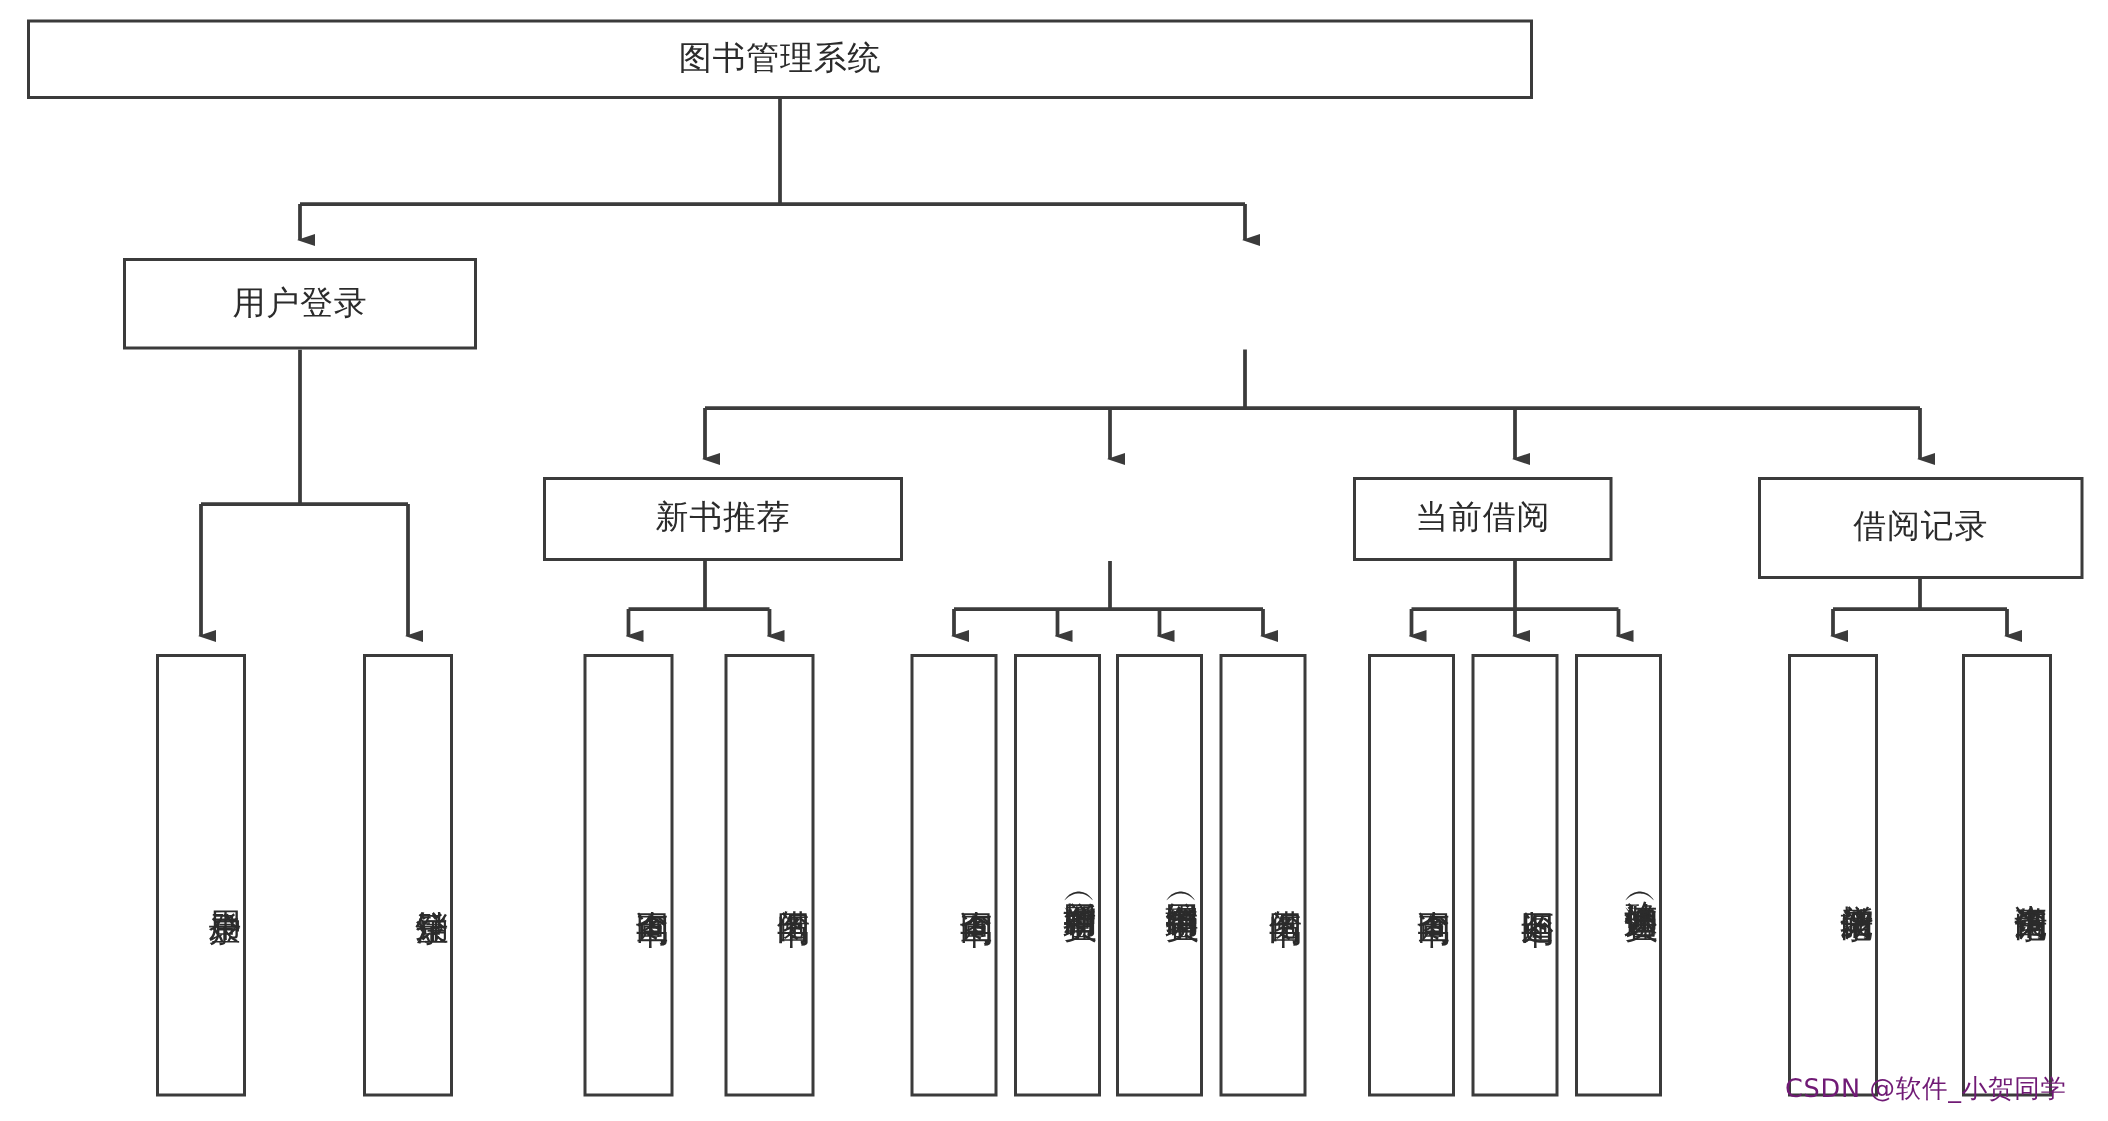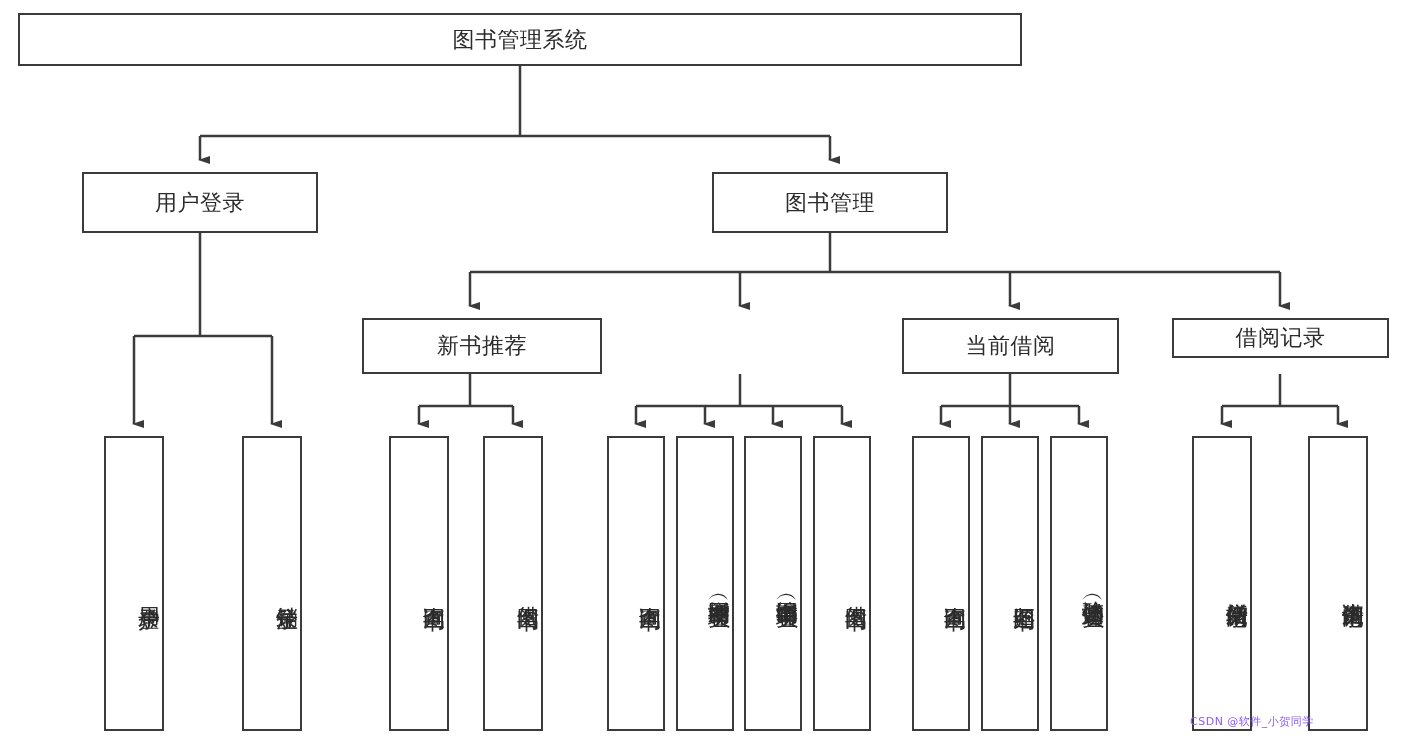--- a/index.html
+++ b/index.html
@@ -52,22 +52,22 @@
   }
   .node.vert.tall-text {
     padding-top: 8px;
   }
   .node-label {
     display: block;
     white-space: pre-wrap;
   }
   .watermark {
     position: absolute;
-    color: #8b5cf6;
-    font-size: 11px;
+    color: #701a75;
+    font-size: 17px;
     letter-spacing: 0.5px;
     white-space: nowrap;
     user-select: none;
   }
 </style>
 </head>
 <body>
 
 <div id="diagram-root">
 
@@ -121,31 +121,28 @@
     </g>
   </svg>
 
   <div class="node horiz" style="left:18px; top:13px; width:1004px; height:53px;">
     <span class="node-label">图书管理系统</span>
   </div>
 
   <div class="node horiz" style="left:82px; top:172px; width:236px; height:61px;">
     <span class="node-label">用户登录</span>
   </div>
-  <div class="node horiz" style="left:712px; top:172px; width:236px; height:61px;">
-    <span class="node-label">图书管理</span>
-  </div>
 
   <div class="node horiz" style="left:362px; top:318px; width:240px; height:56px;">
     <span class="node-label">新书推荐</span>
   </div>
-  <div class="node horiz" style="left:902px; top:318px; width:217px; height:56px;">
+  <div class="node horiz" style="left:902px; top:318px; width:173px; height:56px;">
     <span class="node-label">当前借阅</span>
   </div>
-  <div class="node horiz" style="left:1172px; top:318px; width:217px; height:40px;">
+  <div class="node horiz" style="left:1172px; top:318px; width:217px; height:68px;">
     <span class="node-label">借阅记录</span>
   </div>
 
   <div class="node vert" style="left:104px; top:436px; width:60px; height:295px;">
     <span class="node-label">用户登录</span>
   </div>
   <div class="node vert" style="left:242px; top:436px; width:60px; height:295px;">
     <span class="node-label">注销登录</span>
   </div>
 

